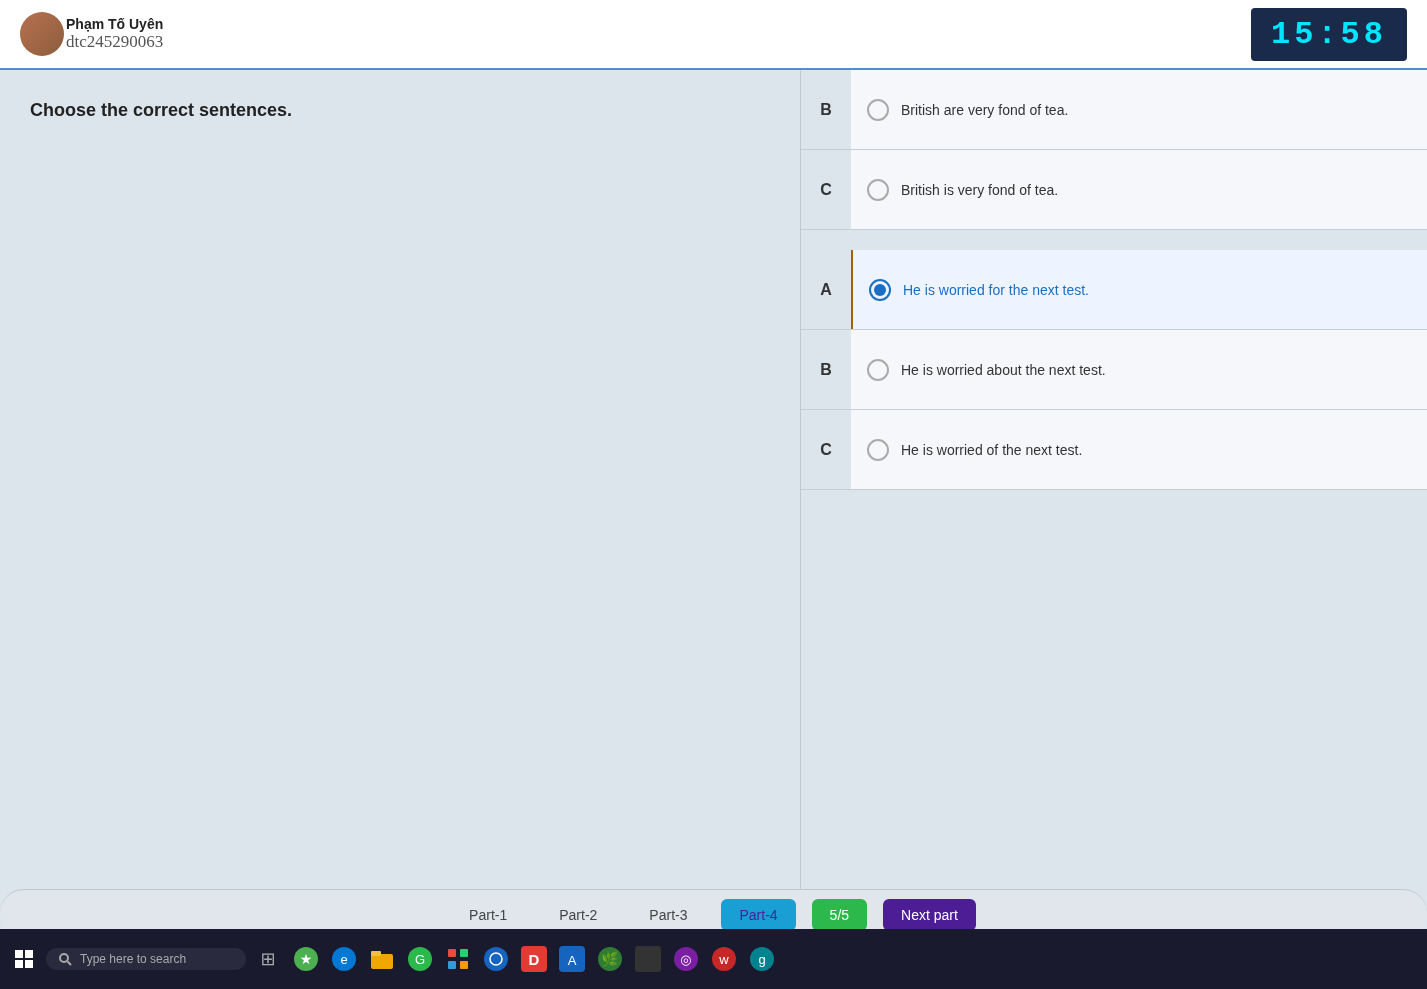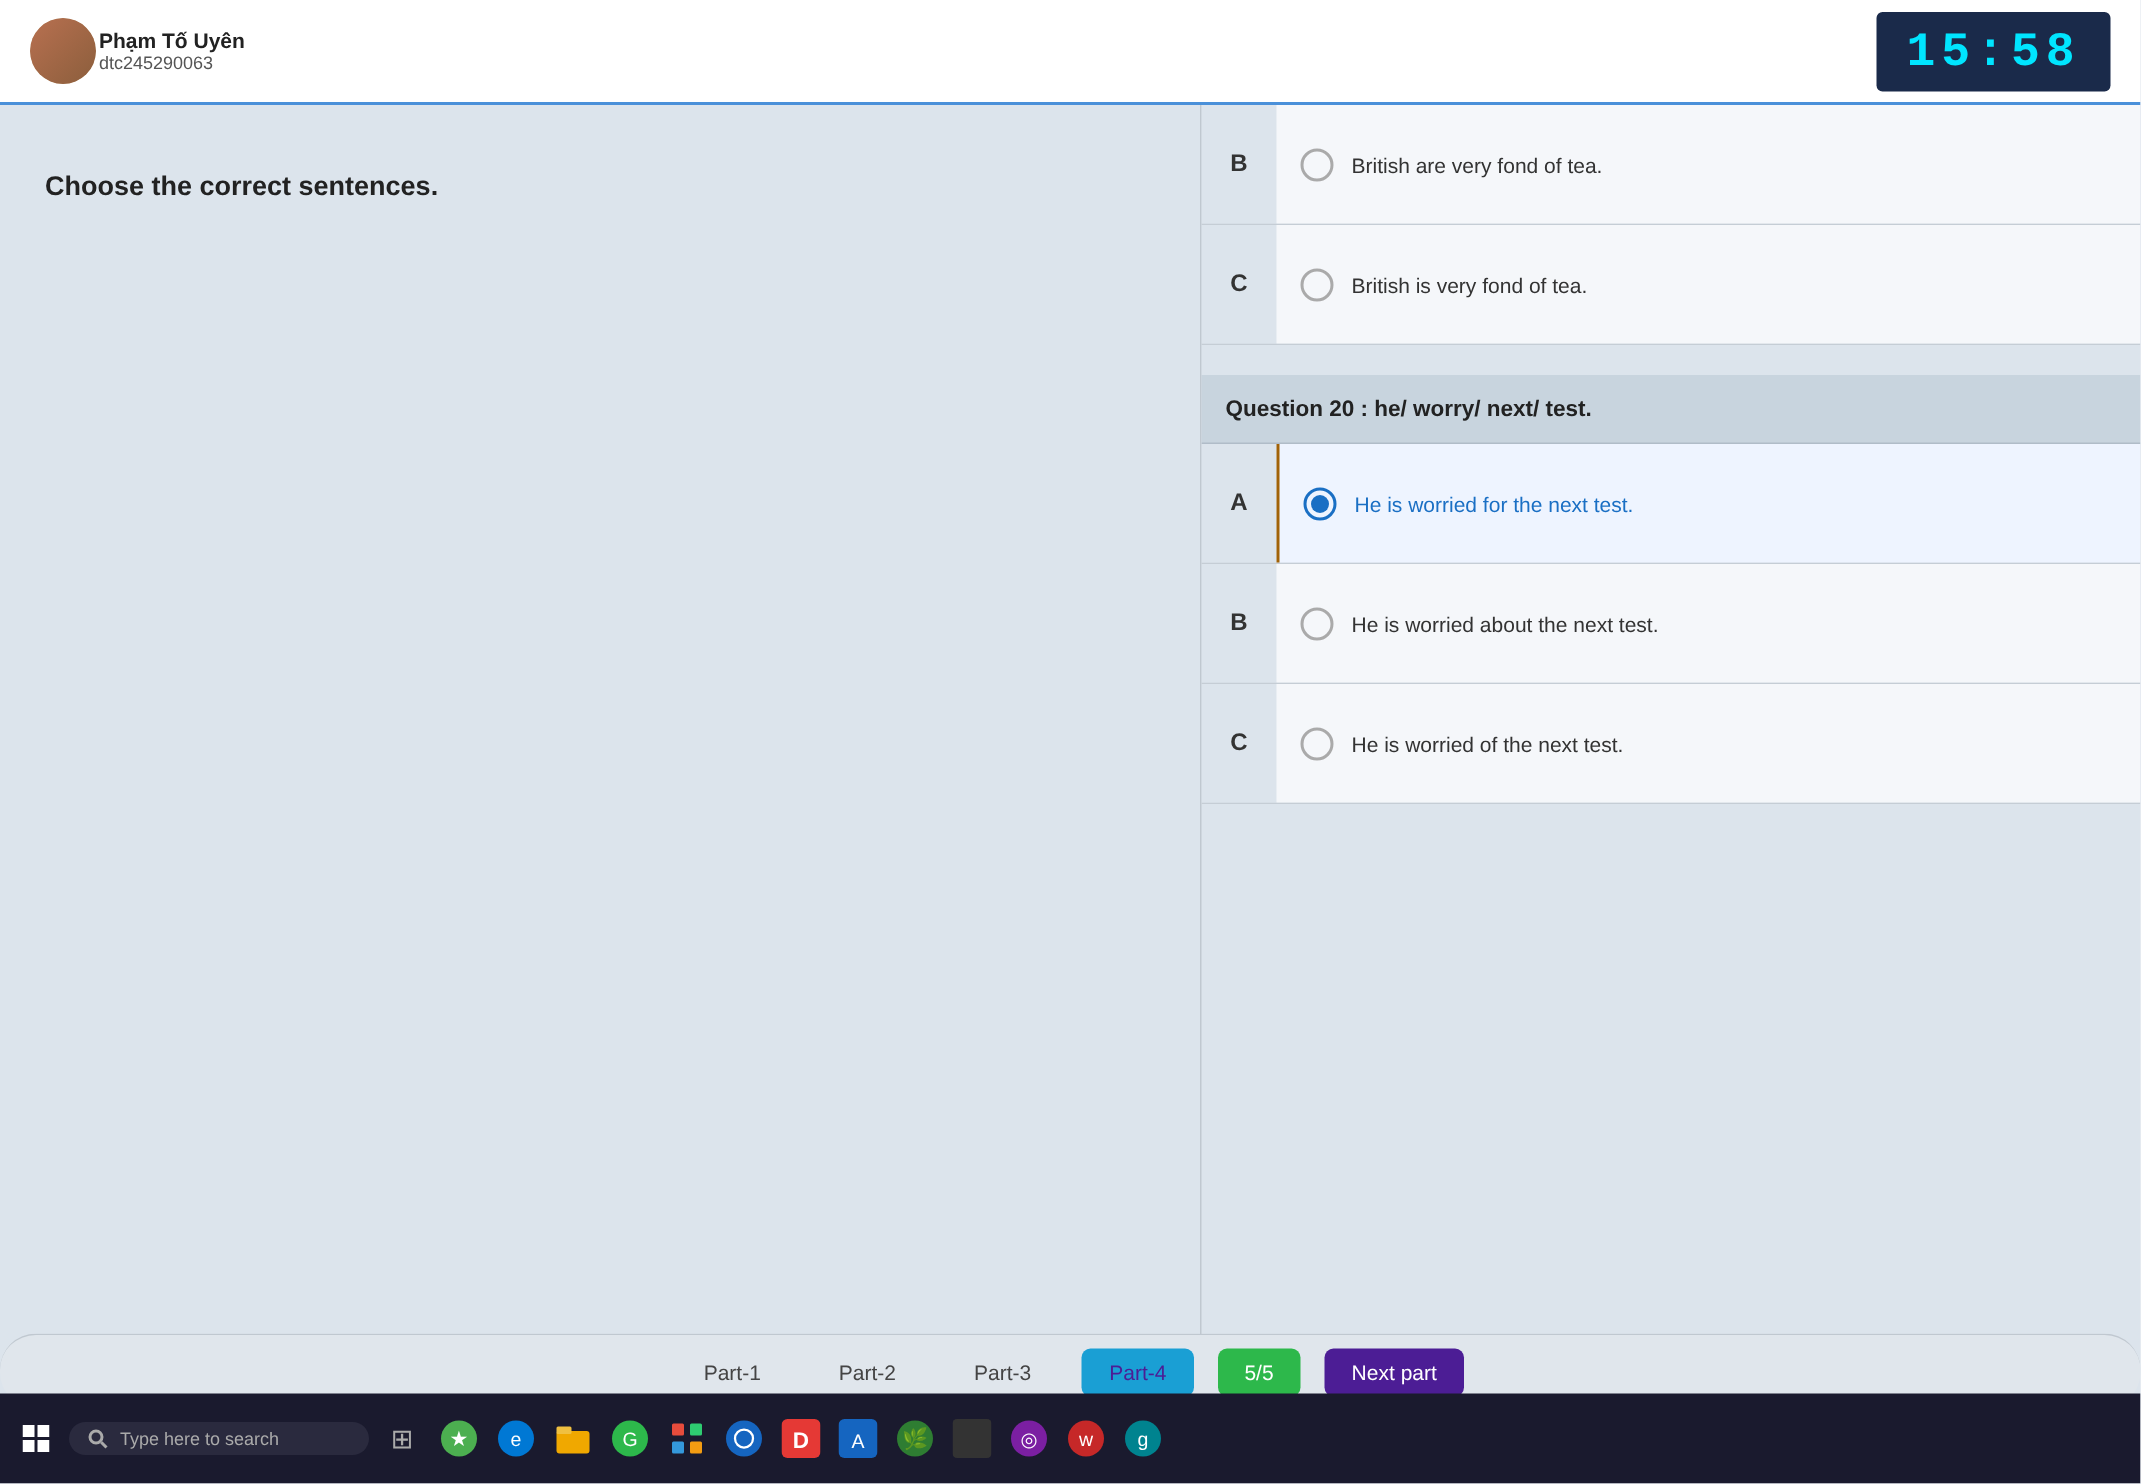--- a/index.html
+++ b/index.html
@@ -42,22 +42,23 @@
       height: 44px;
       border-radius: 50%;
       background: linear-gradient(135deg, #b87050 0%, #8b5e3c 100%);
     }
     .user-name {
       font-size: 14px;
       font-weight: bold;
       color: #222;
     }
     .user-id {
-      font-size: 12px;
+      font-size: 17px;
       color: #555;
+      font-family: Liberation Serif, serif;
     }
     .clock {
       background: #1a2a4a;
       color: #00e5ff;
       font-family: 'Courier New', monospace;
       font-size: 32px;
       font-weight: bold;
       padding: 8px 20px;
       border-radius: 4px;
       letter-spacing: 4px;
@@ -66,21 +67,21 @@
     
     .main {
       display: flex;
       height: calc(989px - 70px - 50px);
     }
 
     
     .left-panel {
       flex: 0 0 800px;
       background: #dce4ec;
-      padding: 44px 30px;
+      padding: 30px 30px;
       position: relative;
     }
     .question-instruction {
       font-size: 18px;
       font-weight: bold;
       color: #222;
       margin-bottom: 20px;
     }
 
     
@@ -285,21 +286,20 @@
     <div class="answer-block">
       <div class="answer-label">C</div>
       <div class="answer-content">
         <div class="radio-circle"></div>
         <span class="answer-text">British is very fond of tea.</span>
       </div>
     </div>
 
     <div class="q-spacer"></div>
 
-    <div class="question-header">Question 20 : he/ worry/ next/ test.</div>
 
     <div class="answer-block">
       <div class="answer-label">A</div>
       <div class="answer-content selected">
         <div class="radio-circle selected">
           <div class="radio-inner"></div>
         </div>
         <span class="answer-text selected-text">He is worried for the next test.</span>
       </div>
     </div>

